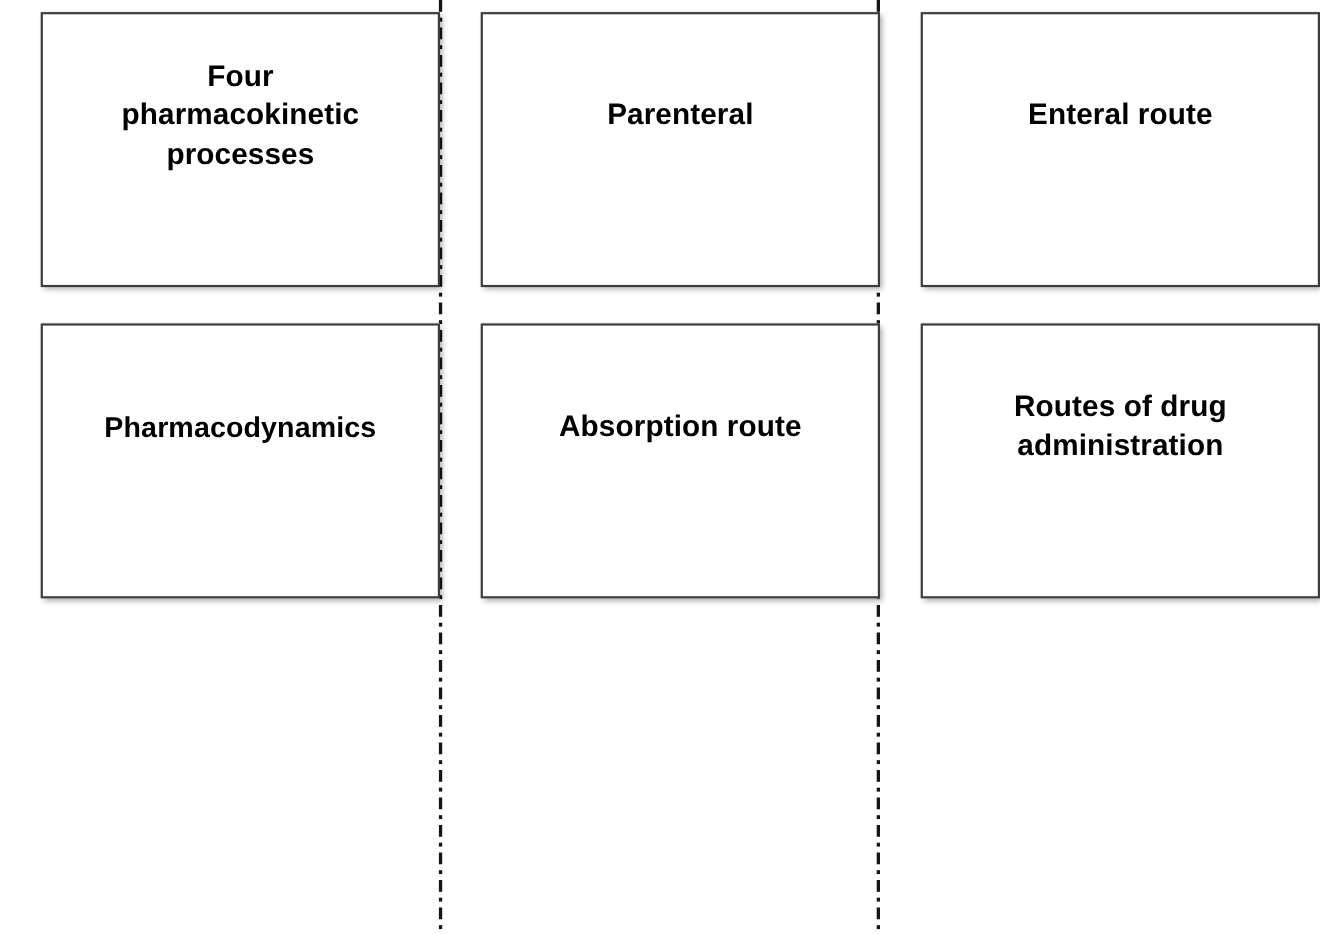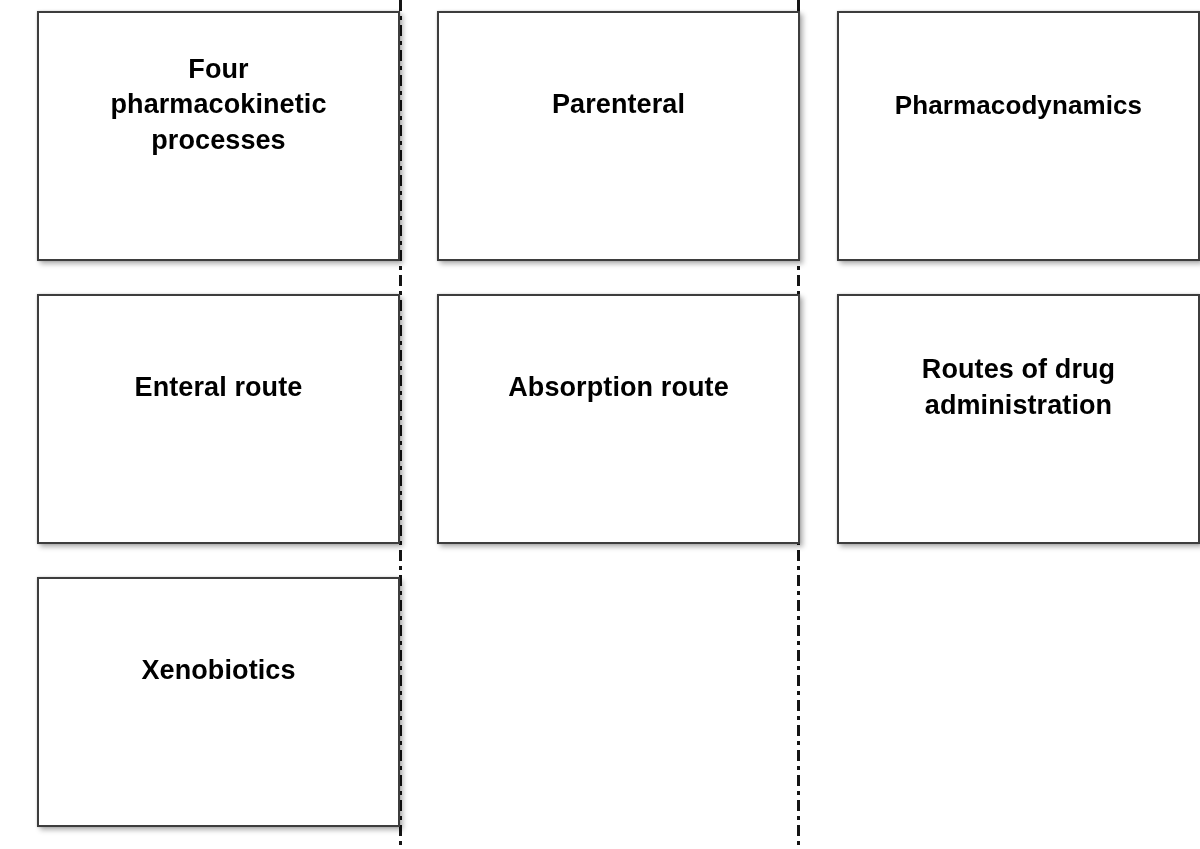--- a/index.html
+++ b/index.html
@@ -133,43 +133,38 @@
 
     <div class="card-cell">
       <div class="card">
         <div class="card-label">Parenteral</div>
       </div>
     </div>
 
 
     <div class="card-cell">
       <div class="card">
-        <div class="card-label size-sm">Pharmacodynamics</div>
+        <div class="card-label">Enteral route</div>
       </div>
     </div>
 
     <div class="card-cell">
       <div class="card">
-        <div class="card-label">Enteral route</div>
+        <div class="card-label size-sm">Pharmacodynamics</div>
       </div>
     </div>
 
     <div class="card-cell">
       <div class="card">
         <div class="card-label">Absorption route</div>
       </div>
     </div>
 
     <div class="card-cell">
       <div class="card">
         <div class="card-label">Routes of drug
 administration</div>
       </div>
     </div>
 
-    <div class="card-cell">
-      <div class="card">
-        <div class="card-label">Xenobiotics</div>
-      </div>
-    </div>
 
   </div>
 </div>
 
 </body></html>

